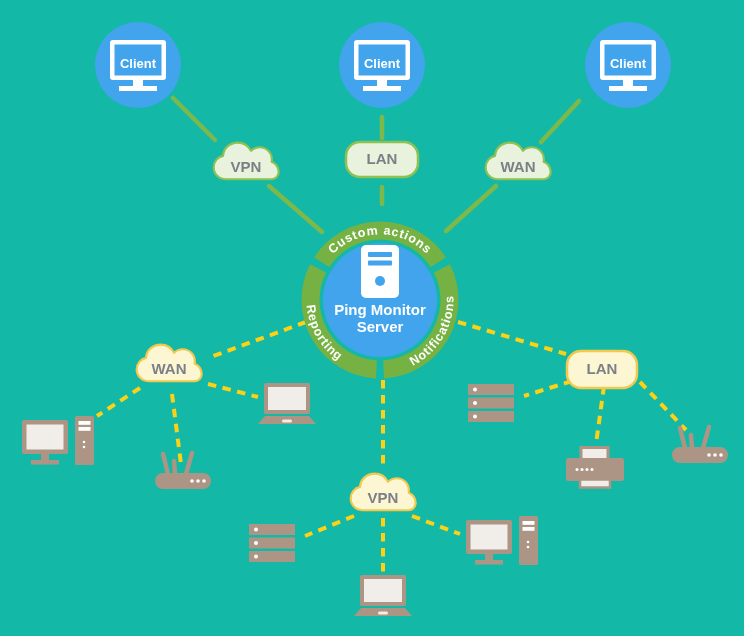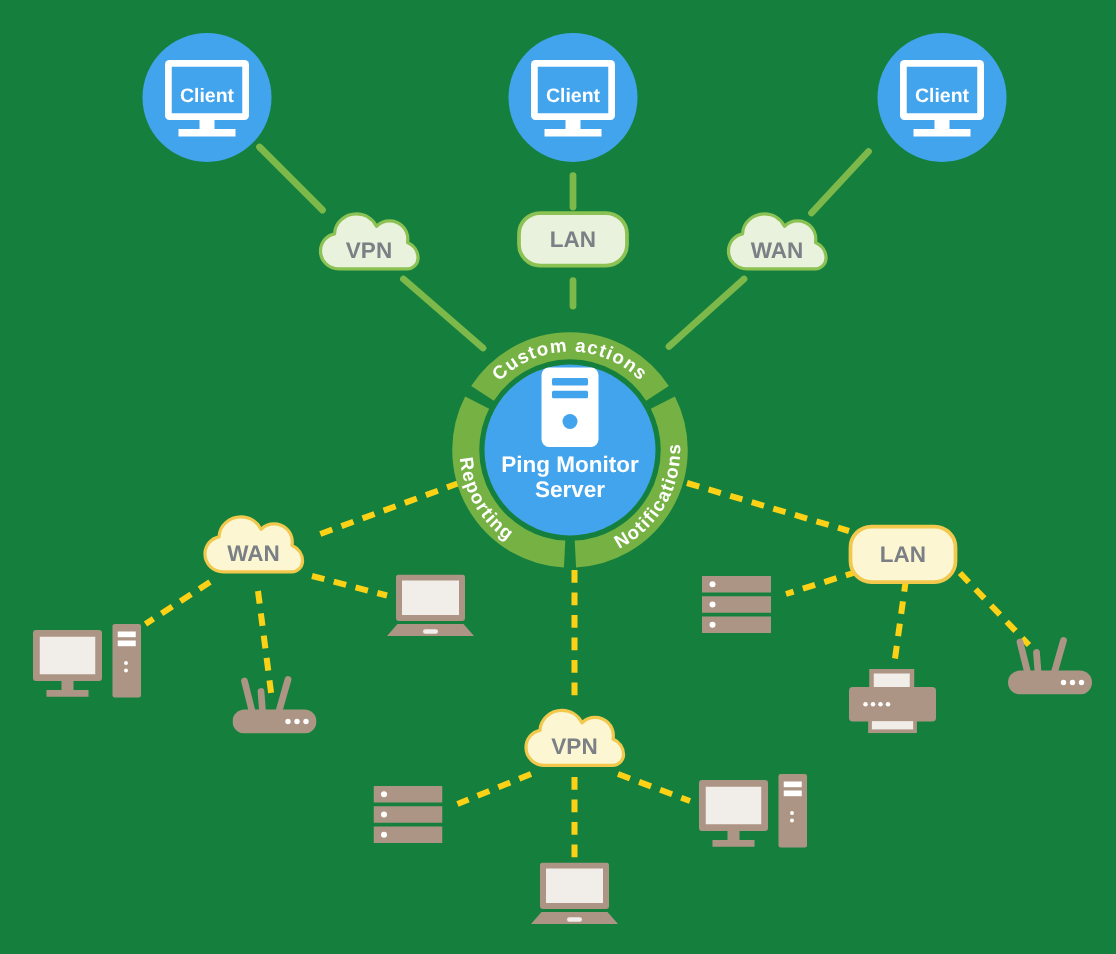--- a/index.html
+++ b/index.html
@@ -1,16 +1,16 @@
 <!DOCTYPE html>
 <html><head>
 <meta charset="utf-8">
 <style>
   html,body{margin:0;padding:0;background:#ffffff;}
-  .stage{position:relative;width:744px;height:636px;background:#15803d;overflow:hidden;
+  .stage{position:relative;width:744px;height:636px;background:#14b8a6;overflow:hidden;
          font-family:"Liberation Sans", sans-serif;}
   svg{display:block;}
   text{font-family:"Liberation Sans", sans-serif;}
   .net-label{font-size:15px;font-weight:bold;fill:#7b8086;text-anchor:middle;}
   .client-label{font-size:13px;font-weight:bold;fill:#ffffff;text-anchor:middle;}
   .server-label{font-size:15px;font-weight:bold;fill:#ffffff;text-anchor:middle;}
   .ring-label{font-size:12.5px;font-weight:bold;fill:#ffffff;letter-spacing:0.8px;}
   .green-link{stroke:#7db94a;stroke-width:4.5;stroke-linecap:round;fill:none;}
   .dashed-link{stroke:#fcd116;stroke-width:4;stroke-dasharray:8.5 6.5;fill:none;}
   .green-cloud{fill:#e9f2dc;stroke:#8cc153;}

